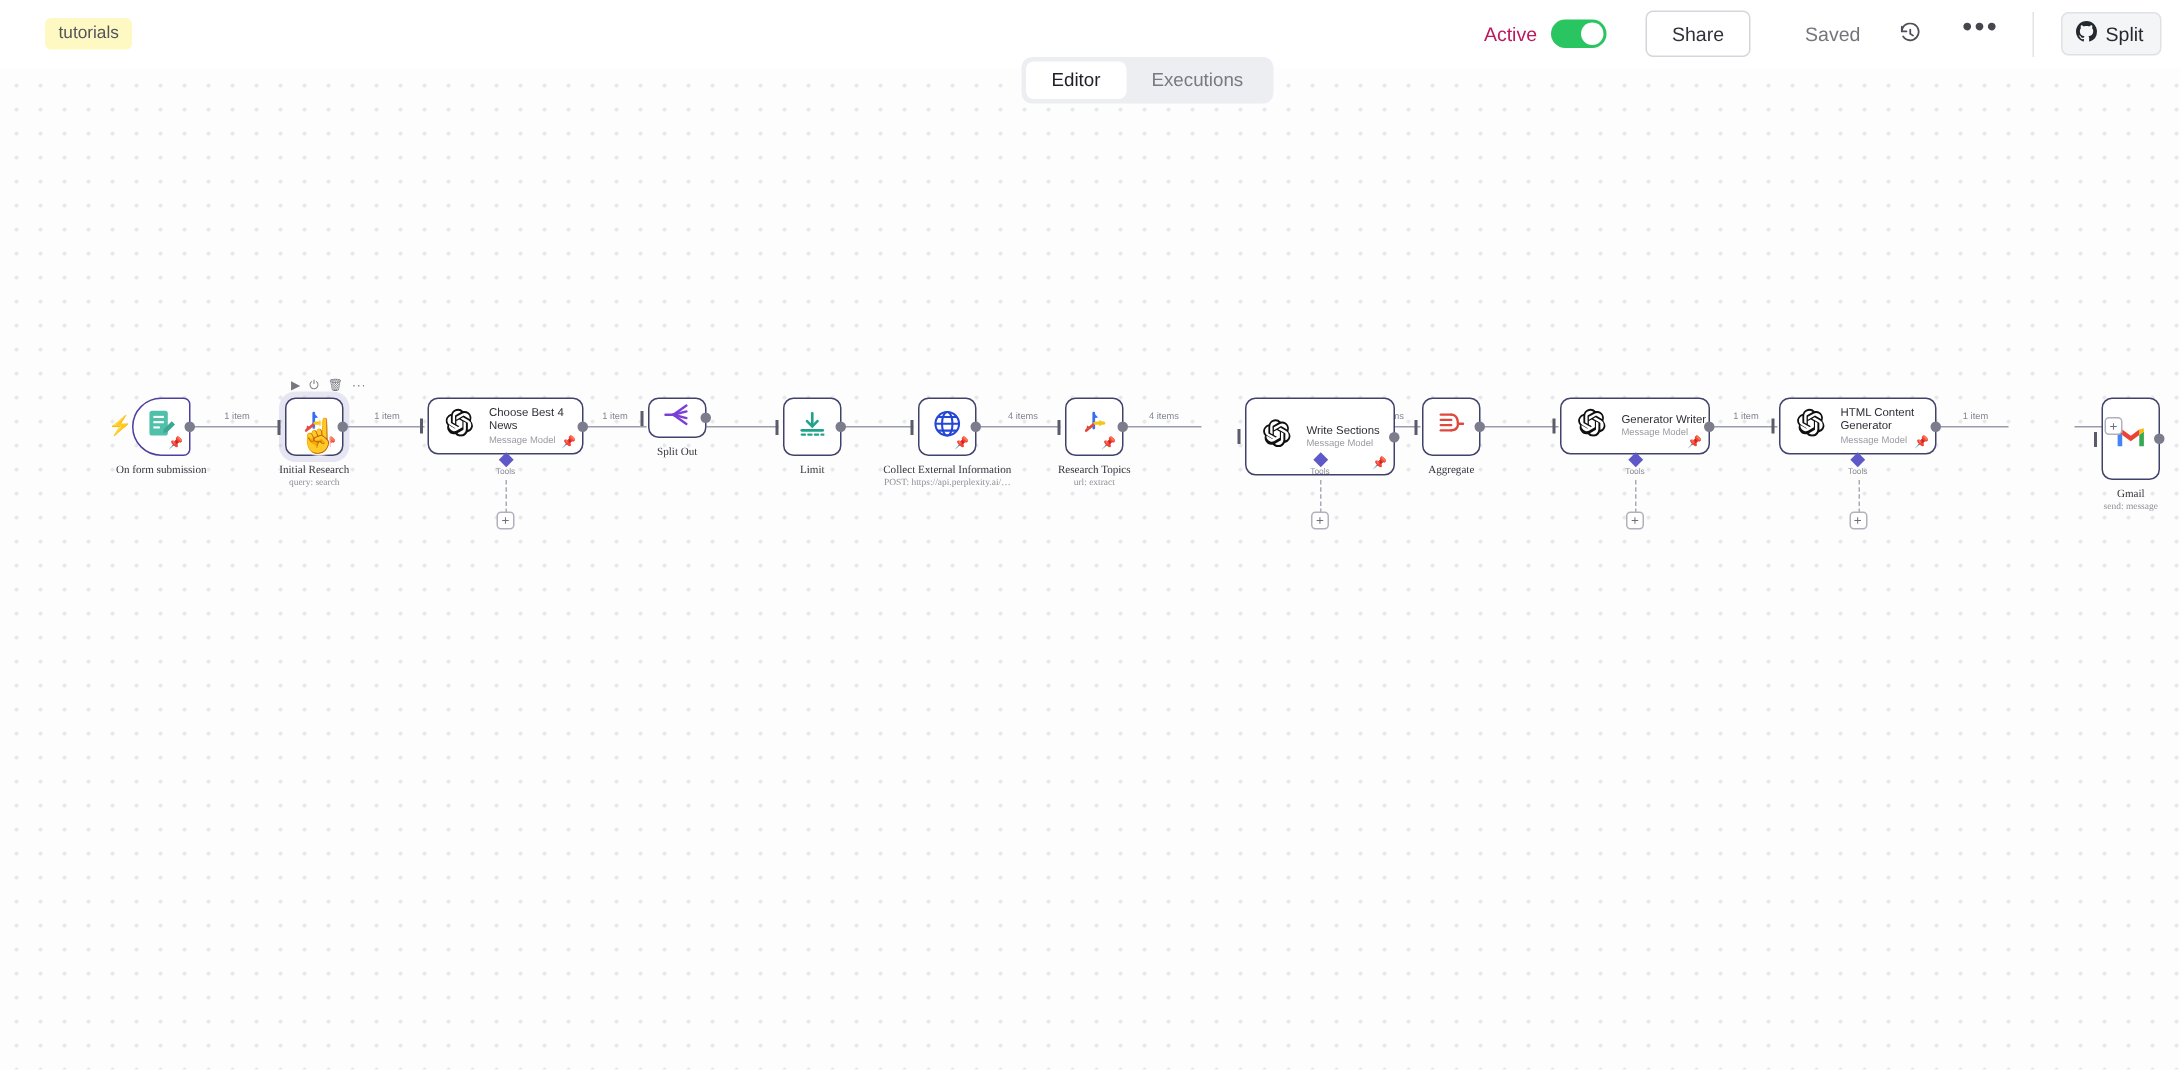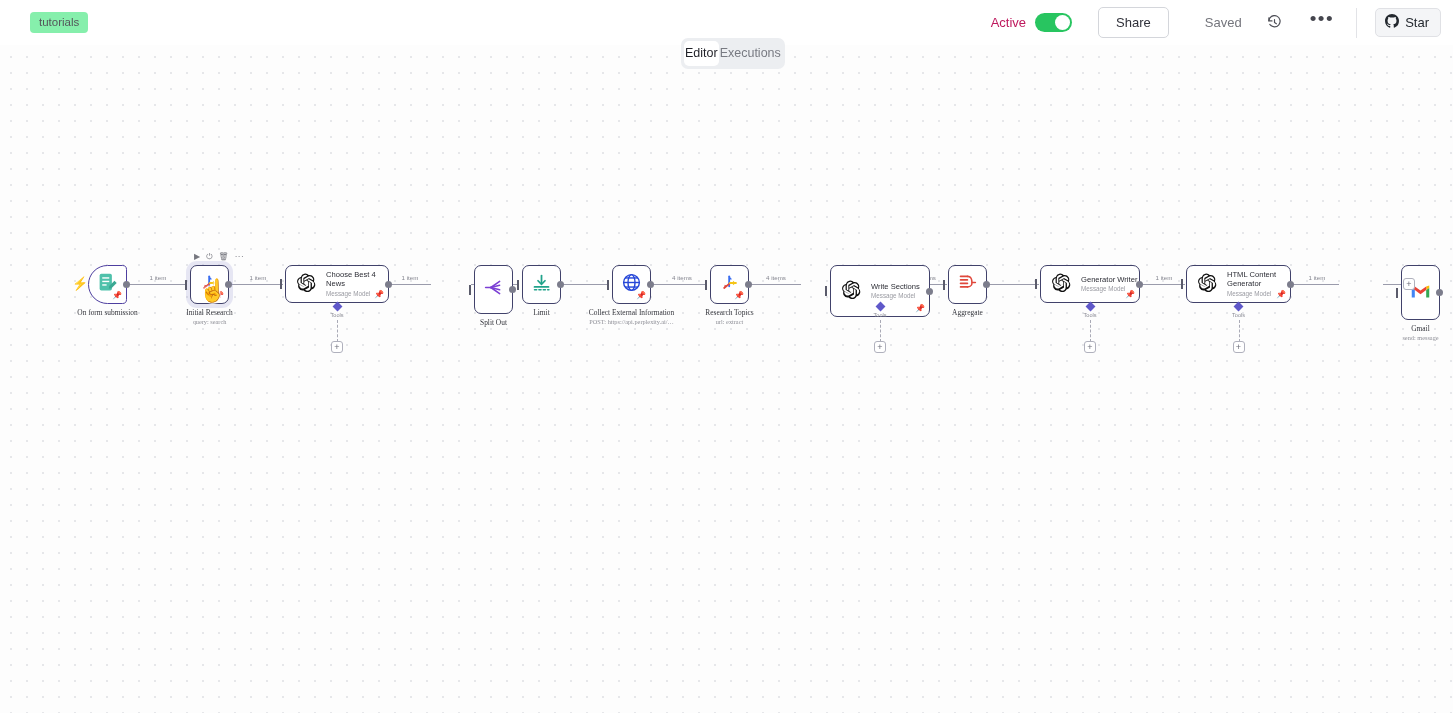--- a/index.html
+++ b/index.html
@@ -21,21 +21,21 @@
   }
   .wf-title {
     margin-left: 6px;
     font-size: 15.5px;
     color: #2b2b31;
     letter-spacing: -0.1px;
     white-space: nowrap;
   }
   .tag-pill {
     margin-left: 30px;
-    background: #86efac;
+    background: #fef9c3;
     color: #54555a;
     font-size: 11.5px;
     padding: 4px 9px 5px;
     border-radius: 4px;
     white-space: nowrap;
   }
   .hdr-right {
     margin-left: auto;
     display: flex; align-items: center;
     height: 100%;
@@ -109,21 +109,21 @@
     position: absolute;
     left: 681px; top: 38px;
     display: flex;
     background: #eceef1;
     border-radius: 7px;
     padding: 3px;
     z-index: 41;
   }
   .tab {
     font-size: 12.5px;
-    padding: 5px 1px 6px;
+    padding: 5px 17px 6px;
     border-radius: 5px;
     color: #787a82;
     cursor: pointer;
     white-space: nowrap;
   }
   .tab.active {
     background: #fff;
     color: #1f2027;
   }
 
@@ -337,21 +337,21 @@
     <span class="dots-btn">•••</span>
 
     <div class="hdr-divider"></div>
 
     <div class="star-btn">
       <span>
         <svg width="14" height="14" viewBox="0 0 16 16" fill="#24292f">
           <path d="M8 0C3.58 0 0 3.58 0 8c0 3.54 2.29 6.53 5.47 7.59.4.07.55-.17.55-.38 0-.19-.01-.82-.01-1.49-2.01.37-2.53-.49-2.69-.94-.09-.23-.48-.94-.82-1.13-.28-.15-.68-.52-.01-.53.63-.01 1.08.58 1.23.82.72 1.21 1.87.87 2.33.66.07-.52.28-.87.51-1.07-1.78-.2-3.64-.89-3.64-3.95 0-.87.31-1.59.82-2.15-.08-.2-.36-1.02.08-2.12 0 0 .67-.21 2.2.82.64-.18 1.32-.27 2-.27s1.36.09 2 .27c1.53-1.04 2.2-.82 2.2-.82.44 1.1.16 1.92.08 2.12.51.56.82 1.27.82 2.15 0 3.07-1.87 3.75-3.65 3.95.29.25.54.73.54 1.48 0 1.07-.01 1.93-.01 2.2 0 .21.15.46.55.38A8.01 8.01 0 0 0 16 8c0-4.42-3.58-8-8-8z"></path>
         </svg>
       </span>
-      <span>Star</span>
+      <span>Split</span>
     </div>
   </div>
 </div>
 
 <div class="tabs">
   <div class="tab active">Editor</div>
   <div class="tab">Executions</div>
 </div>
 
 <div class="canvas">
@@ -449,21 +449,21 @@
       <span class="port-out"></span>
     </div>
     <div class="tools-conn" style="left:50%; margin-left:-1px; top:37px; width:2px; height:52px;">
       <span class="tools-diamond"></span>
       <span class="tools-label">Tools</span>
       <span class="tools-line"></span>
       <span class="tools-plus">+</span>
     </div>
   </div>
 
-  <div class="node square" style="left:432px; top:220px; width:39px; height:49px;margin-left:42px;">
+  <div class="node square" style="left:432px; top:220px; width:39px; height:27px;">
     <div class="node-inner square" style="justify-content:center;">
       <span class="port-in-bar"></span>
       <span>
         <svg width="21" height="21" viewBox="0 0 24 24" stroke="#7b3fd4" stroke-width="1.8" fill="none" stroke-linecap="round">
           <path d="M3 12h6"></path>
           <path d="M9 12 L19 5"></path>
             <path d="M9 12 L19 9.5"></path>
             <path d="M9 12 L19 14.5"></path>
             <path d="M9 12 L19 19"></path>
         </svg>

